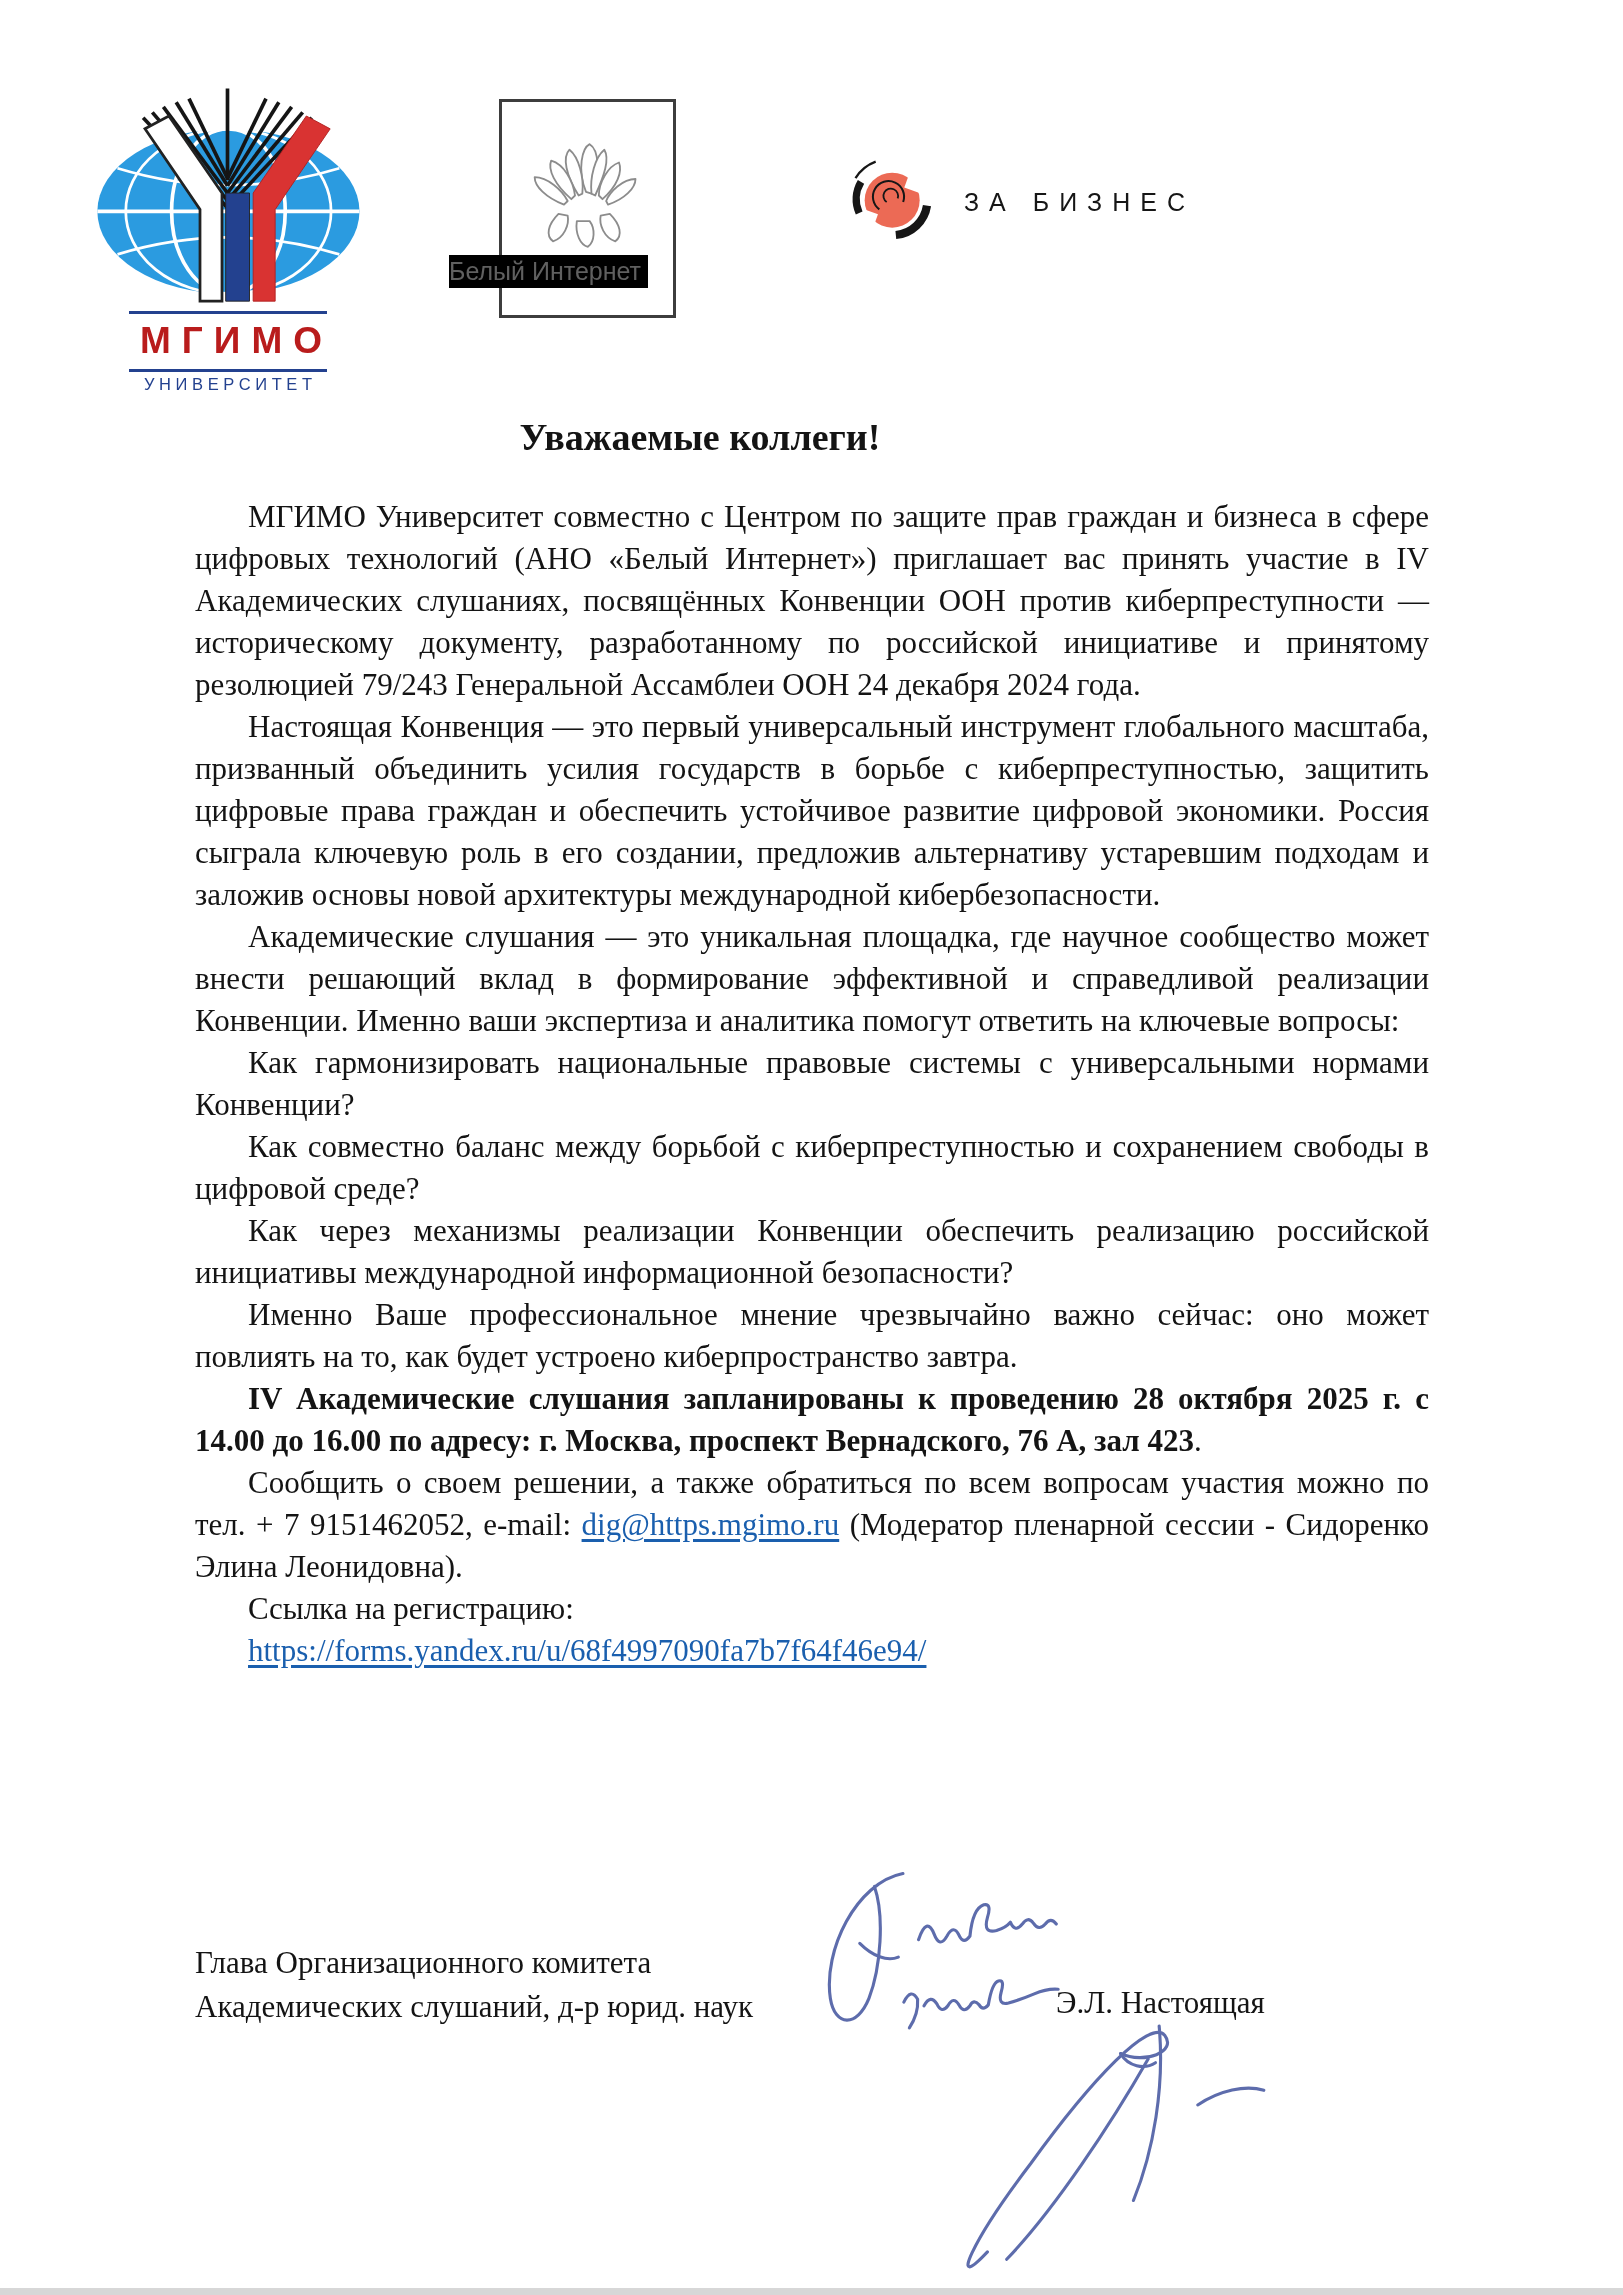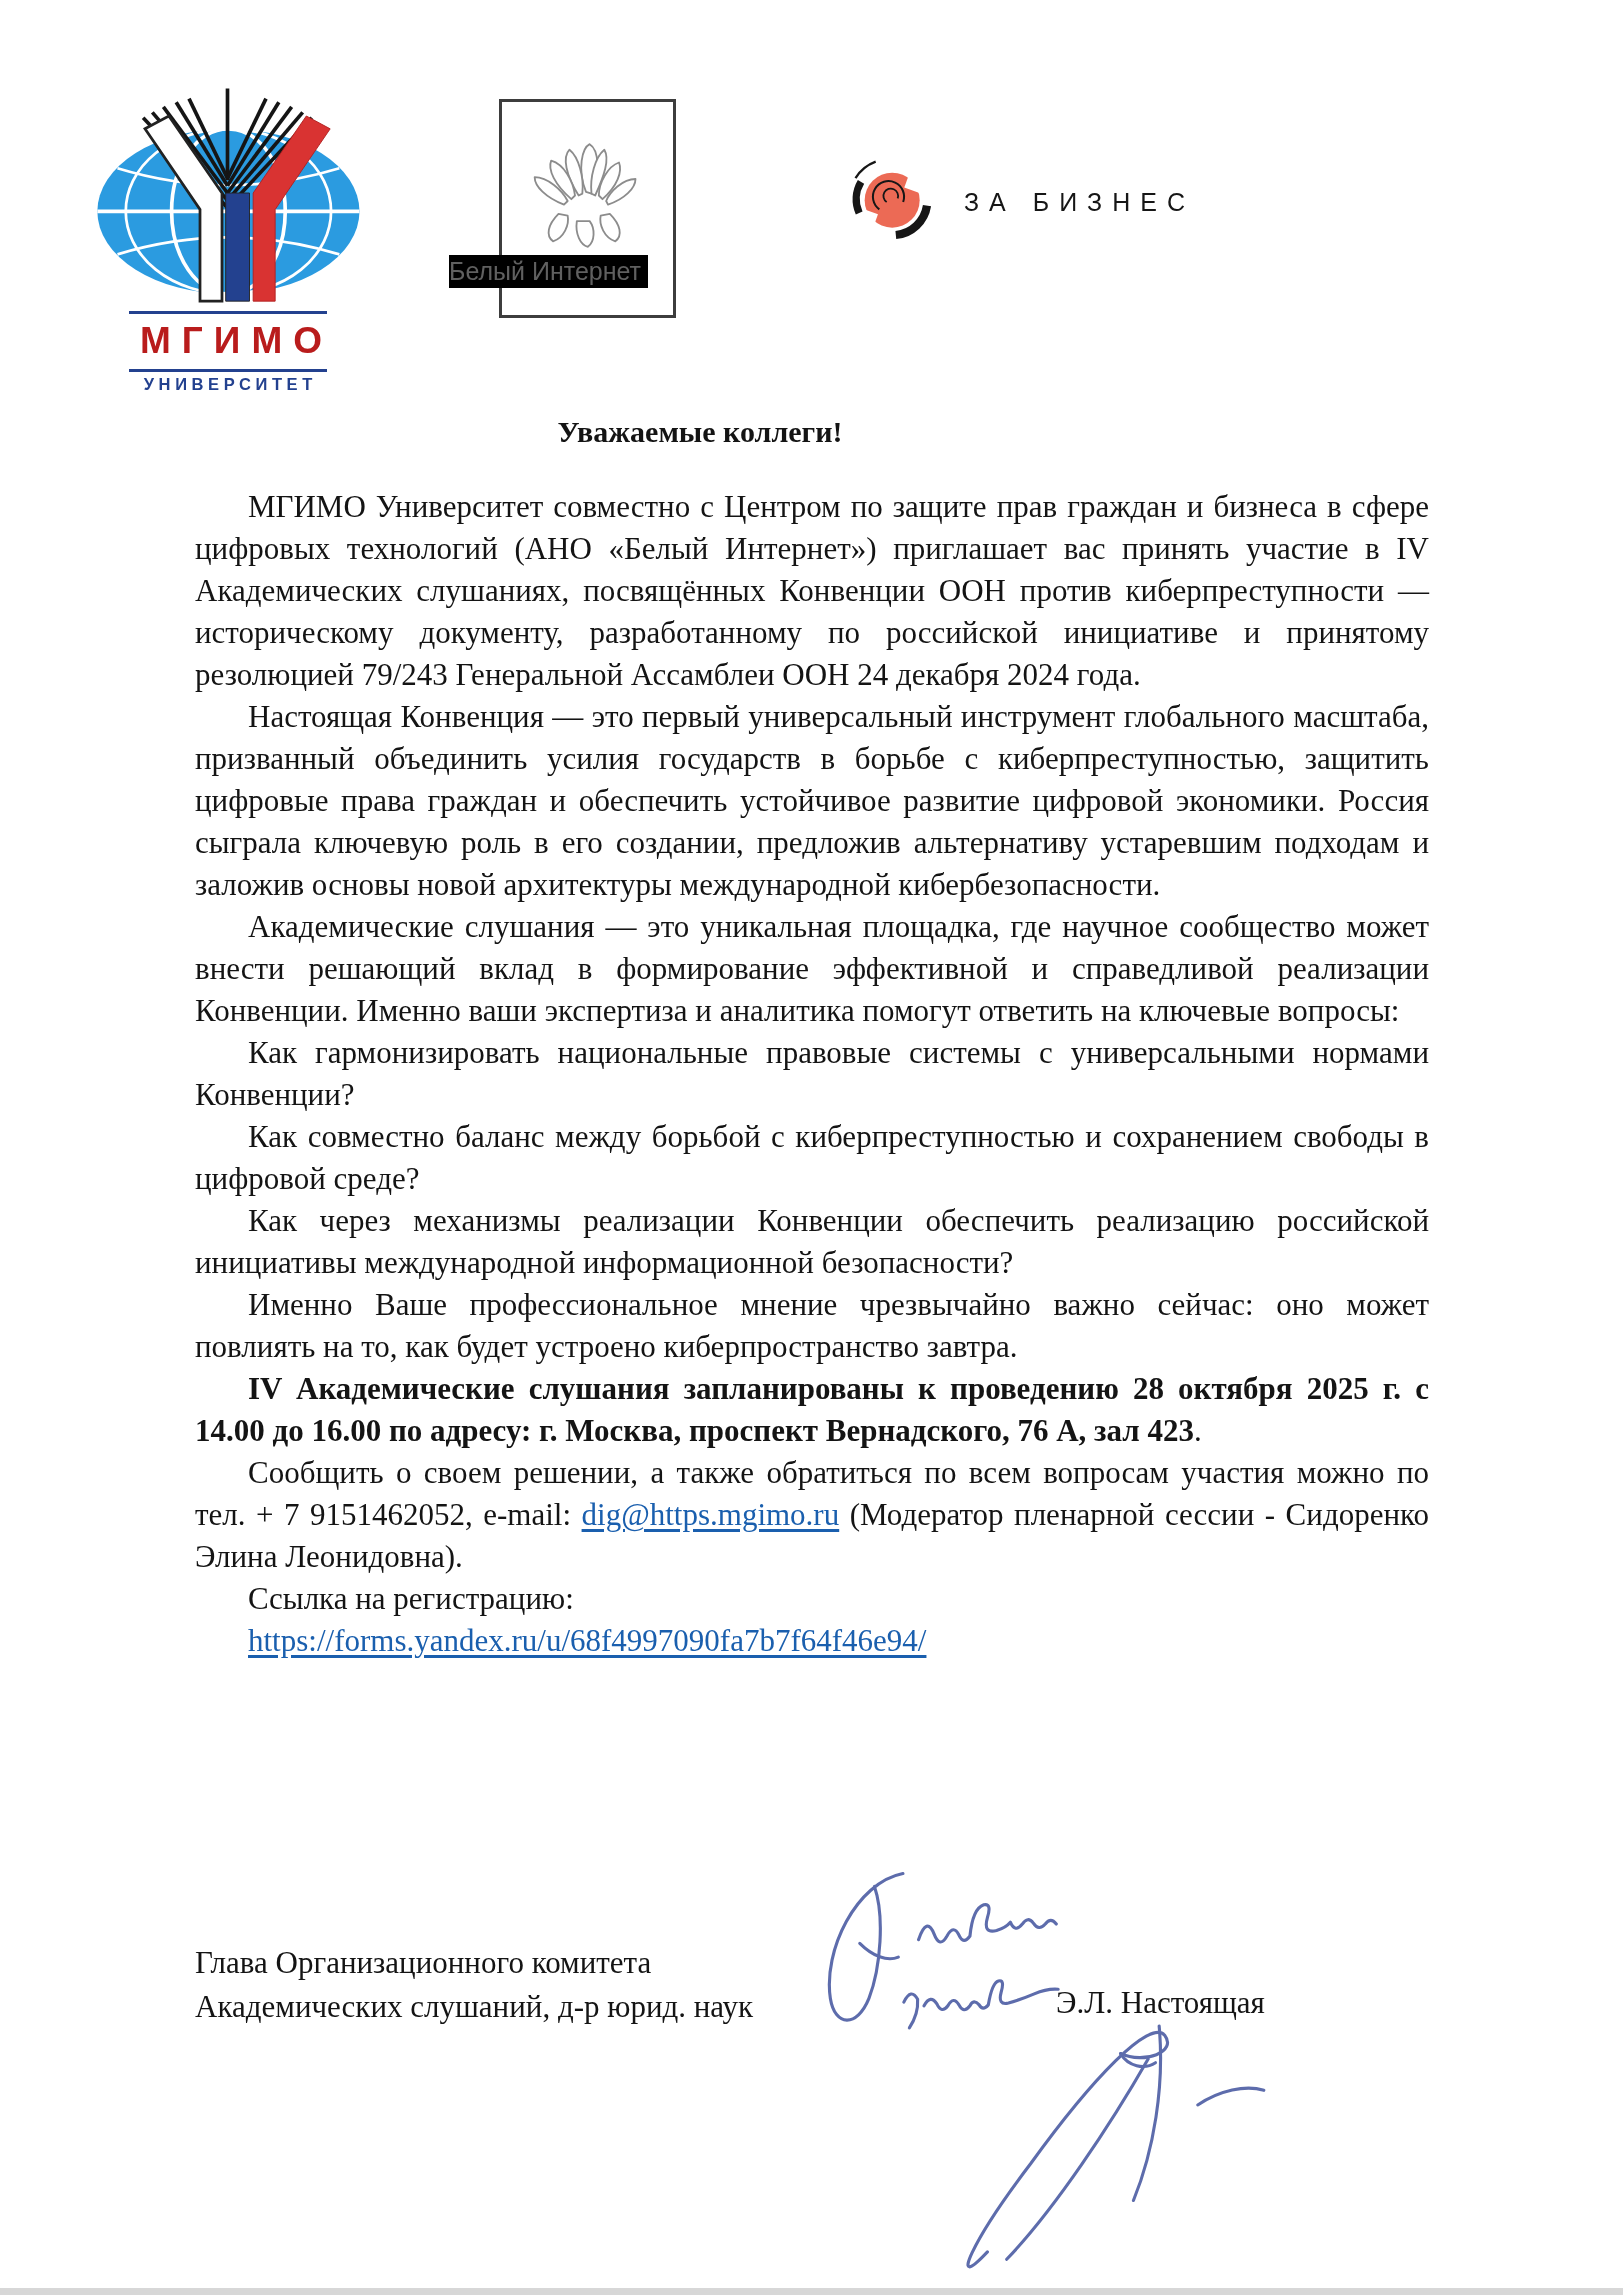--- a/index.html
+++ b/index.html
@@ -11,21 +11,21 @@
   
   .logo-mgimo { position:absolute; left:90px; top:72px; width:275px; }
   .mgimo-word {
     width:198px; margin:3.7px auto 0 39px; text-align:left;
     border-top:3.7px solid #23418f; border-bottom:3.7px solid #23418f; padding:8px 0;
     font-family:"Liberation Sans", sans-serif; font-weight:bold; font-size:37px;
     letter-spacing:11px; text-indent:11px; color:#b91c1c; line-height:1.05;
   }
   .mgimo-sub {
     width:198px; margin:3.7px auto 0 39px; text-align:center;
-    font-family:"Liberation Sans", sans-serif; font-weight:bold; font-size:16.5px;
+    font-family:"Liberation Sans", sans-serif; font-weight:normal; font-size:16.5px;
     letter-spacing:4.6px; text-indent:4.6px; color:#23418f;
   }
   .logo-wi {
     position:absolute; left:499px; top:99px; width:171px; height:213px;
     border:3.7px solid #3d3d3d; background:#ffffff;
   }
   .wi-lotus { position:absolute; left:14.7px; top:33px; }
   .wi-label {
     position:absolute; left:-53px; bottom:27.5px; background:#000000;
     padding:1.8px 7.3px 1.8px 0; white-space:nowrap;
@@ -34,21 +34,21 @@
   .logo-zb { position:absolute; left:850px; top:158px; display:flex; align-items:center; gap:26px; }
   .zb-label {
     font-family:"Liberation Sans", sans-serif; font-size:25px; color:#161616;
     letter-spacing:10px; white-space:nowrap;
   }
 
   
   .content { position:absolute; left:195px; top:415px; width:1234px; }
   .salutation {
     width:1010px; margin:0 0 37px 0; text-align:center;
-    font-size:30px; font-weight:bold;
+    font-size:38px; font-weight:bold;
   }
   .para { margin:0; font-size:31px; line-height:42px; text-align:justify; text-indent:53px; }
   .para.single { text-align:left; }
   .link { color:#1a5fae; text-decoration:underline; text-underline-offset:3.7px; cursor:pointer; }
 
   
   .sig-role { position:absolute; left:195px; top:1941px; font-size:31px; line-height:44px; }
   .sig-name { position:absolute; left:1056px; top:1985px; font-size:31px; }
   .signature-svg { position:absolute; left:0; top:0; pointer-events:none; }
 

